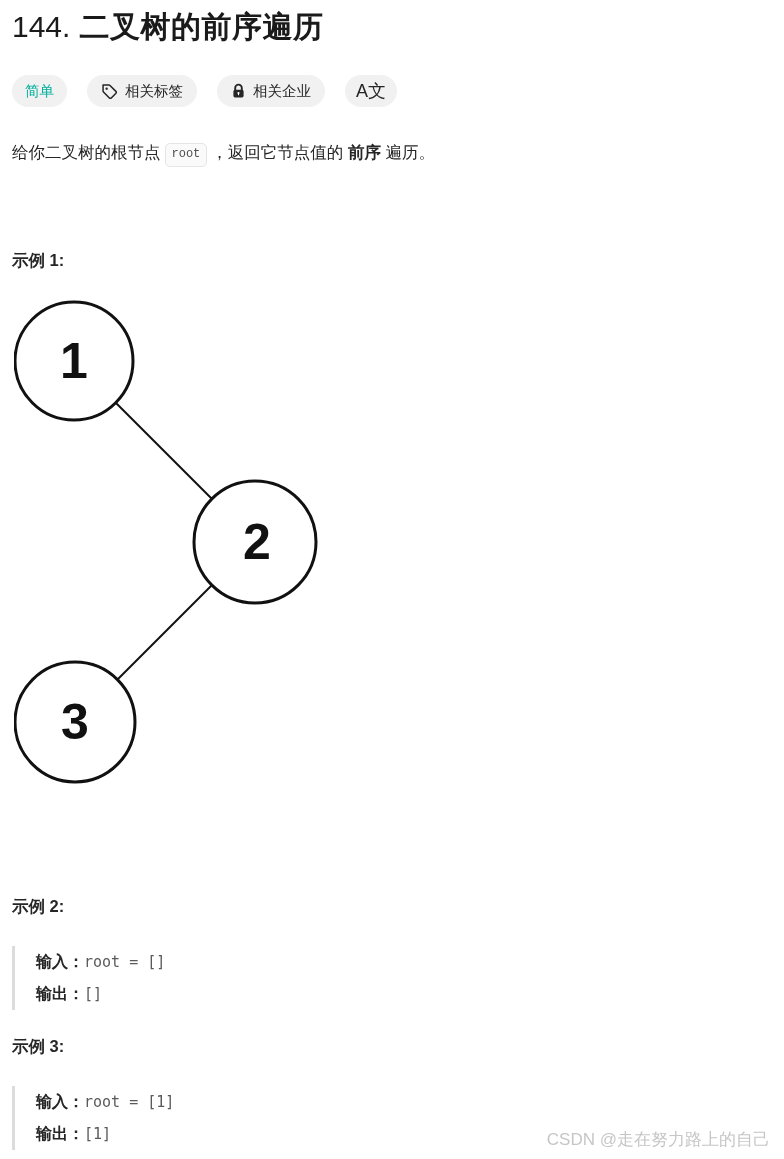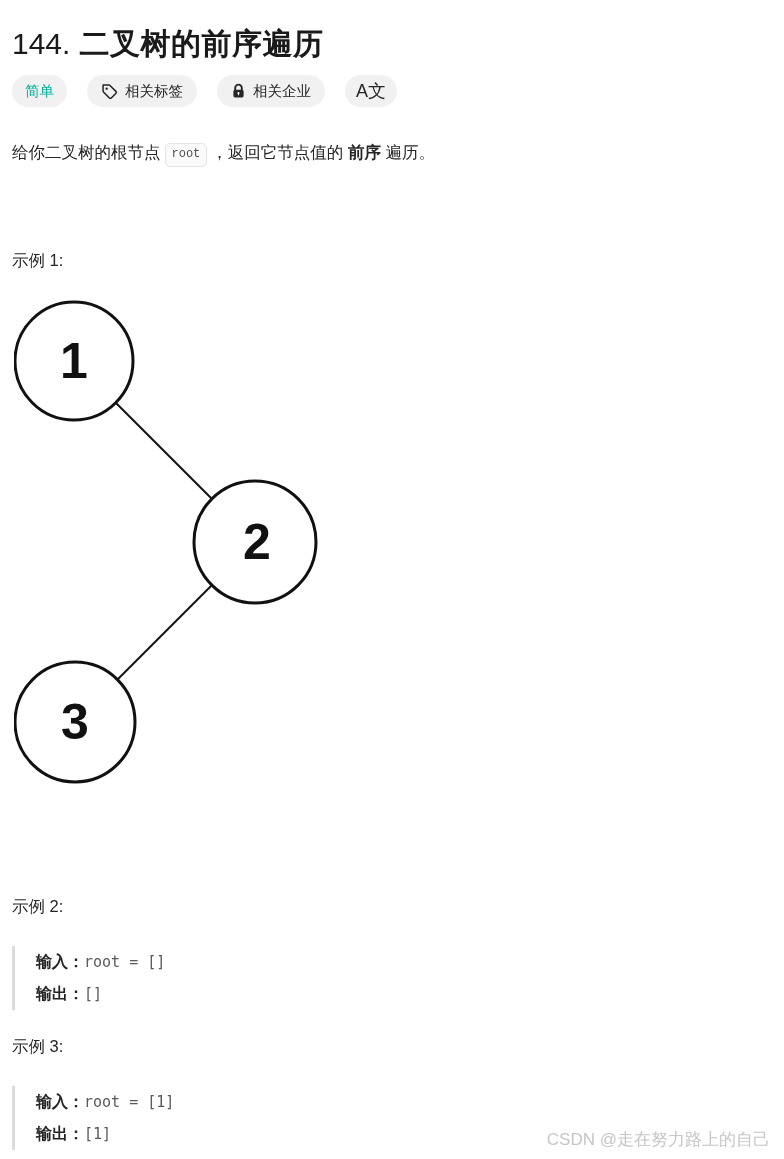--- a/index.html
+++ b/index.html
@@ -13,21 +13,21 @@
     width: 784px;
     height: 1159px;
     background: #ffffff;
     overflow: hidden;
   }
 
   
   .title {
     position: absolute;
     left: 12px;
-    top: 25px;
+    top: 8px;
     font-size: 30px;
     line-height: 38px;
     color: #1a1a1a;
     white-space: nowrap;
   }
   .title .num { font-weight: 400; margin-right: 9px; }
   .title .txt { font-weight: 700; letter-spacing: 0.5px; }
 
   
   .pills {
@@ -80,21 +80,21 @@
     color: #4f4f4f;
     vertical-align: 1px;
   }
   .desc b { font-weight: 700; }
 
   
   .ex-heading {
     position: absolute;
     left: 12px;
     font-size: 16.5px;
-    font-weight: 400;
+    font-weight: 700;
     color: #262626;
     white-space: nowrap;
   }
   .ex-heading-1 { top: 250px; }
   .ex-heading-2 { top: 896px; }
   .ex-heading-3 { top: 1036px; }
 
   
   .tree-figure { position: absolute; left: 14px; top: 296px; }
   .tree-figure text {

